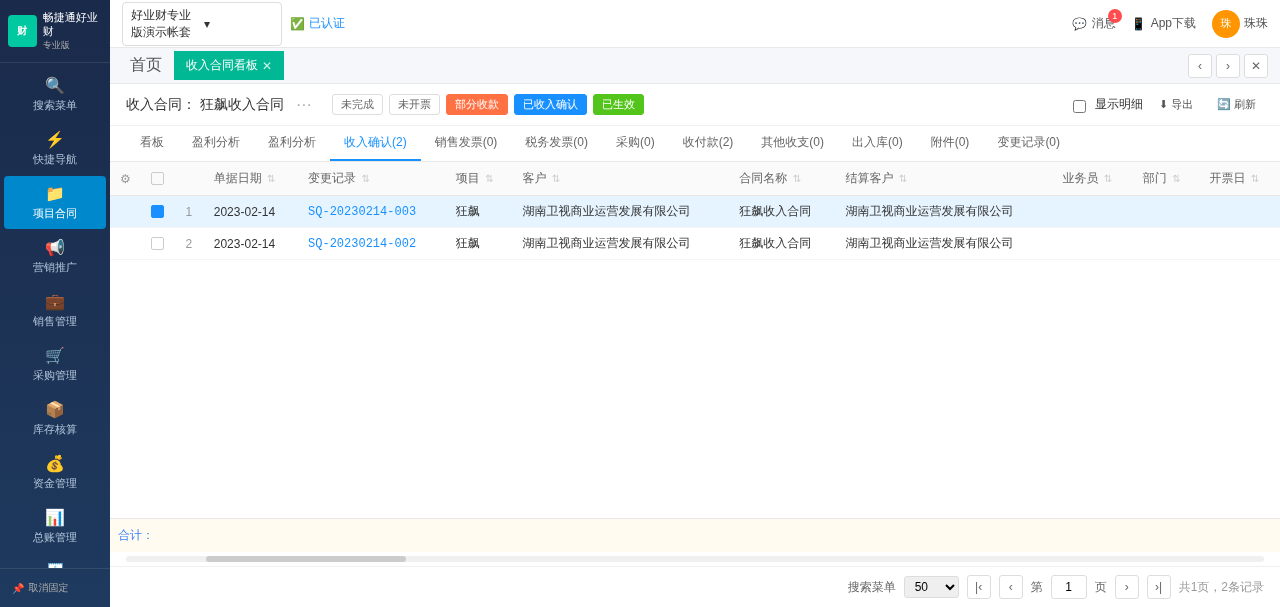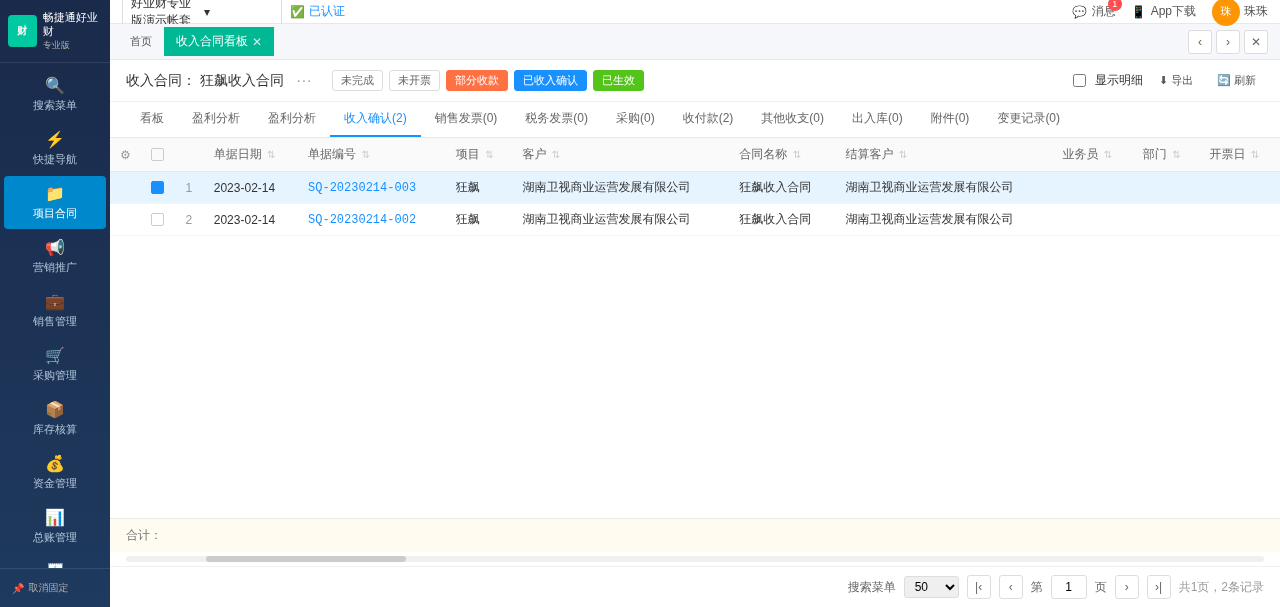--- a/index.html
+++ b/index.html
@@ -16,32 +16,32 @@
     .nav-item { display: flex; flex-direction: column; align-items: center; padding: 8px 4px; cursor: pointer; color: #b0c4d8; font-size: 11px; gap: 3px; border-radius: 4px; margin: 1px 4px; }
     .nav-item.active { background: #0088cc; color: white; }
     .nav-icon { font-size: 16px; }
     .sidebar-bottom { padding: 8px; border-top: 1px solid rgba(255,255,255,0.1); }
     .sidebar-bottom-item { display: flex; align-items: center; gap: 4px; color: #aaa; font-size: 10px; padding: 4px; cursor: pointer; }
 
     
     .main { flex: 1; display: flex; flex-direction: column; overflow: hidden; }
 
     
-    .topbar { background: white; height: 24px; display: flex; align-items: center; padding: 0 12px; border-bottom: 1px solid #e8e8e8; gap: 8px; }
+    .topbar { background: white; height: 48px; display: flex; align-items: center; padding: 0 12px; border-bottom: 1px solid #e8e8e8; gap: 8px; }
     .topbar-selector { display: flex; align-items: center; gap: 4px; padding: 4px 8px; border: 1px solid #ddd; border-radius: 4px; font-size: 12px; cursor: pointer; min-width: 160px; }
     .topbar-selector span { flex: 1; }
     .certified-badge { display: flex; align-items: center; gap: 4px; color: #1890ff; font-size: 12px; }
     .topbar-right { margin-left: auto; display: flex; align-items: center; gap: 16px; }
     .topbar-action { display: flex; align-items: center; gap: 4px; cursor: pointer; color: #555; font-size: 12px; position: relative; }
     .badge { position: absolute; top: -6px; right: -6px; background: #ff4d4f; color: white; border-radius: 50%; width: 14px; height: 14px; font-size: 9px; display: flex; align-items: center; justify-content: center; }
     .avatar { width: 28px; height: 28px; background: #ff9500; border-radius: 50%; display: flex; align-items: center; justify-content: center; color: white; font-size: 11px; }
 
     
     .tabbar { background: #f5f7fa; height: 36px; display: flex; align-items: center; padding: 0 12px; border-bottom: 1px solid #e8e8e8; gap: 4px; }
-    .tab-home { color: #555; font-size: 11px; cursor: pointer; padding: 4px 8px; }
+    .tab-home { color: #555; font-size: 16px; cursor: pointer; padding: 4px 8px; }
     .tab-active { background: #00b894; color: white; padding: 6px 12px; border-radius: 0; font-size: 12px; cursor: pointer; display: flex; align-items: center; gap: 4px; }
     .tab-close { cursor: pointer; opacity: 0.8; }
     .tab-nav { margin-left: auto; display: flex; align-items: center; gap: 4px; }
     .tab-nav-btn { width: 24px; height: 24px; border: 1px solid #ddd; background: white; border-radius: 3px; cursor: pointer; display: flex; align-items: center; justify-content: center; font-size: 12px; color: #666; }
 
     
     .content { flex: 1; background: white; overflow: hidden; display: flex; flex-direction: column; }
 
     
     .contract-header { padding: 10px 16px; display: flex; align-items: center; gap: 12px; border-bottom: 1px solid #f0f0f0; }
@@ -69,21 +69,21 @@
     td { padding: 7px 10px; border-bottom: 1px solid #f5f5f5; color: #333; white-space: nowrap; }
     tr.row-selected { background: #e6f4ff; }
     .row-num { color: #999; text-align: center; }
     .row-link { color: #1890ff; cursor: pointer; text-decoration: none; font-family: Liberation Mono, monospace; }
     .settings-icon { color: #999; cursor: pointer; }
     th.checkbox-col, td.checkbox-col { width: 30px; text-align: center; }
     th.num-col, td.num-col { width: 30px; text-align: center; }
     .checkbox { width: 13px; height: 13px; border: 1px solid #ccc; border-radius: 2px; display: inline-block; cursor: pointer; }
 
     
-    .table-footer { background: #fffbf0; padding: 8px 16px; border-top: 1px solid #e8e8e8; font-size: 12px; color: #737373; }
+    .table-footer { background: #fffbf0; padding: 8px 8px; border-top: 1px solid #e8e8e8; font-size: 12px; color: #3b82f6; }
     .scrollbar-row { padding: 4px 16px; background: white; }
     .scroll-track { height: 6px; background: #f0f0f0; border-radius: 3px; }
     .scroll-thumb { height: 6px; width: 200px; background: #ccc; border-radius: 3px; margin-left: 80px; }
 
     
     .pagination { display: flex; align-items: center; justify-content: flex-end; padding: 8px 16px; gap: 8px; background: white; border-top: 1px solid #f0f0f0; font-size: 12px; }
     .page-label { color: #666; }
     .page-select { padding: 2px 6px; border: 1px solid #ddd; border-radius: 3px; font-size: 12px; cursor: pointer; }
     .page-btn { width: 24px; height: 24px; border: 1px solid #ddd; border-radius: 3px; background: white; cursor: pointer; display: flex; align-items: center; justify-content: center; font-size: 12px; color: #666; }
     .page-input { width: 36px; height: 24px; border: 1px solid #ddd; border-radius: 3px; text-align: center; font-size: 12px; }
@@ -205,21 +205,21 @@
       </span>
       <span class="contract-more">···</span>
       <div class="status-btns">
         <button class="status-btn">未完成</button>
         <button class="status-btn">未开票</button>
         <button class="status-btn active">部分收款</button>
         <button class="status-btn active-blue">已收入确认</button>
         <button class="status-btn active-green">已生效</button>
       </div>
       <div class="header-actions">
-        <label style="display:flex;align-items:center;gap:9px;cursor:pointer;">
+        <label style="display:flex;align-items:flex-end;gap:9px;cursor:pointer;">
           <input type="checkbox" style="">
           <span>显示明细</span>
         </label>
         <button class="header-action-btn">
           <span>⬇</span>
           <span>导出</span>
         </button>
         <button class="header-action-btn">
           <span>🔄</span>
           <span>刷新</span>
@@ -253,21 +253,21 @@
               <div class="checkbox-cell">
                   <div class="checkbox"></div>
                 </div>
             </th>
             <th class="num-col"></th>
             <th>
               <span>单据日期</span>
               <span class="sort-icon">⇅</span>
             </th>
             <th>
-              <span>单据编号</span>
+              <span>变更记录</span>
               <span class="sort-icon">⇅</span>
             </th>
             <th>
               <span>项目</span>
               <span class="sort-icon">⇅</span>
             </th>
             <th>
               <span>客户</span>
               <span class="sort-icon">⇅</span>
             </th>

